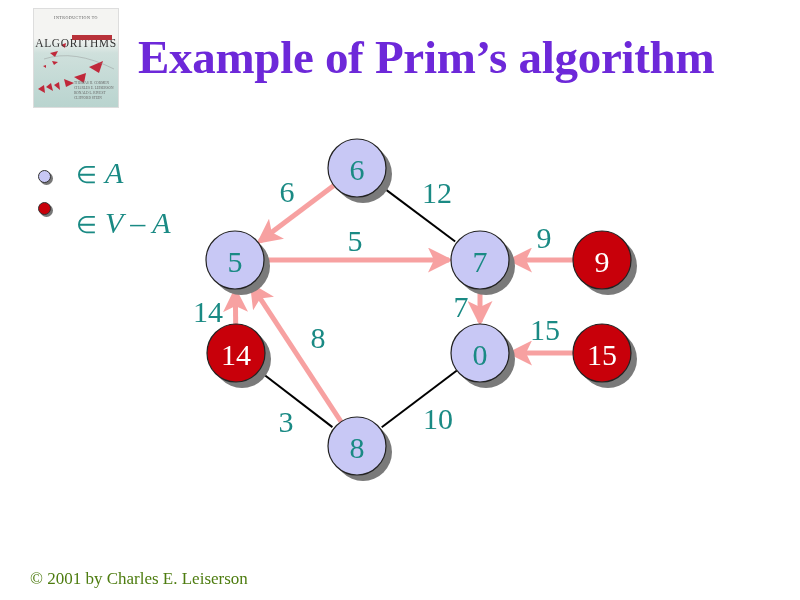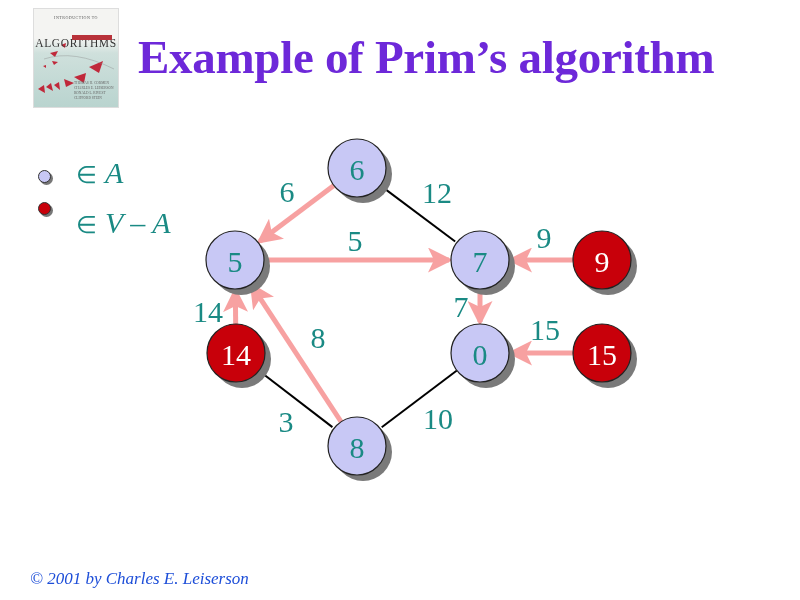--- a/index.html
+++ b/index.html
@@ -12,21 +12,21 @@
     .book svg { position:absolute; left:0; top:0; }
     .title { position:absolute; left:138px; top:30px; font-size:47px; font-weight:bold; color:#6d28d9; white-space:nowrap; letter-spacing:-0.3px; }
     .legend { position:absolute; left:36px; top:160px; }
     .legend-row { position:relative; height:32px; }
     .legend-dot { position:absolute; left:2px; width:13px; height:13px; border-radius:50%; box-shadow:2px 2px 0 #777; border:1px solid #333; box-sizing:border-box; }
     .legend-text { position:absolute; left:40px; font-size:30px; color:#1a8a84; white-space:nowrap; font-style:italic; }
     .legend-text .op { font-style:normal; font-size:24px; margin-right:8px; }
     svg.graph { position:absolute; left:0; top:0; }
     .node-label { font-family:"Liberation Serif", serif; font-size:30px; text-anchor:middle; dominant-baseline:central; }
     .edge-label { font-family:"Liberation Serif", serif; font-size:30px; fill:#1a8a84; text-anchor:middle; dominant-baseline:central; }
-    .footer { position:absolute; left:30px; top:569px; font-size:17px; color:#1d4ed8; white-space:nowrap;font-style:italic; }
+    .footer { position:absolute; left:30px; top:569px; font-size:17px; color:#4d7c0f; white-space:nowrap; }
   </style>
 </head>
 <body>
 
 <div class="book">
   <svg width="84" height="98">
     <g fill="#c0283a">
       <path d="M27 36 l5 -2 l-1 5 z"></path>
       <path d="M16 44 l8 -2 l-3 6 z"></path>
       <path d="M18 52 l6 1 l-4 3 z"></path>

